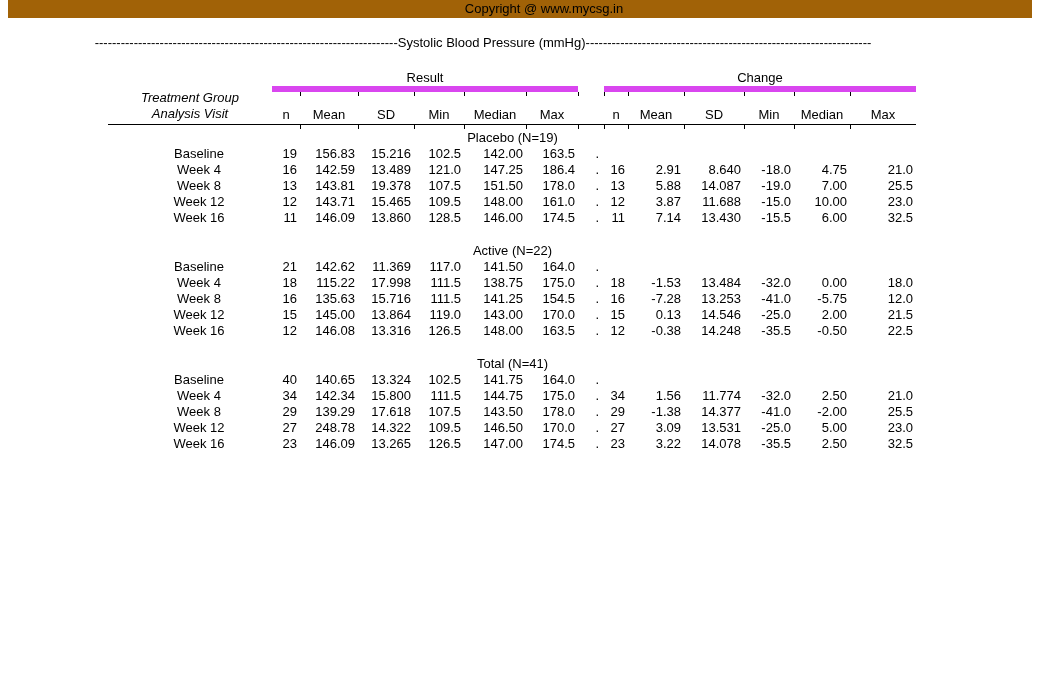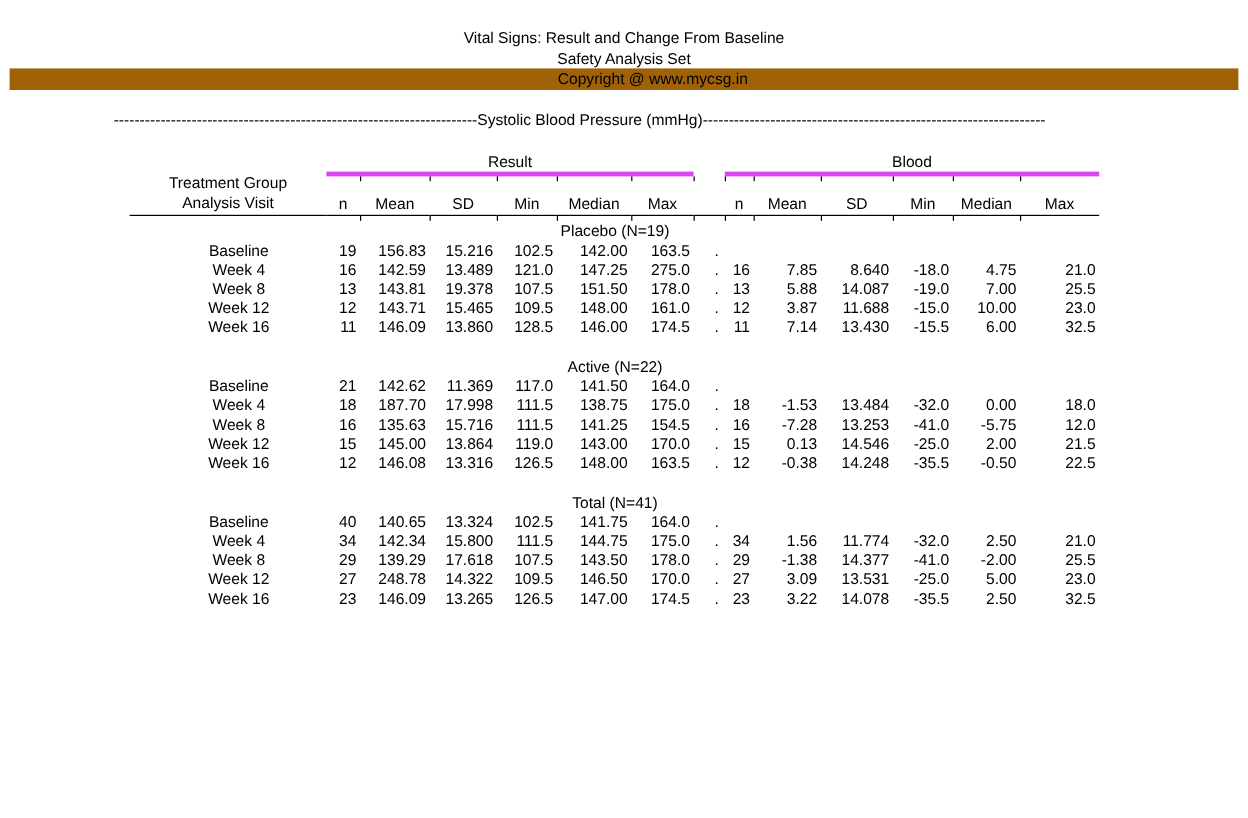--- a/index.html
+++ b/index.html
@@ -19,52 +19,48 @@
   }
   .report th, .report td { padding:0; font-weight:normal; white-space:nowrap; }
 
   
   col.c-lbl{width:164px} col.c-n{width:28px} col.c-mean{width:58px} col.c-sd{width:56px}
   col.c-min{width:50px} col.c-med{width:62px} col.c-max{width:52px} col.c-dot{width:26px}
   col.c-n2{width:24px} col.c-mean2{width:56px} col.c-sd2{width:60px} col.c-min2{width:50px}
   col.c-med2{width:56px} col.c-max2{width:66px}
 
   .spanner-row th { height:17px; vertical-align:bottom; text-align:center; padding-bottom:1px; }
-  .spanner-row th.span { border-bottom:4px solid #d946ef; }
+  .spanner-row th.span { border-bottom:6px solid #d946ef; }
 
   .head-row th {
     height:30px; vertical-align:bottom; text-align:center;
     border-bottom:1px solid #000; position:relative; padding-bottom:2px;
   }
   .head-row th.t::before {
     content:""; position:absolute; left:0; top:0; width:1px; height:4px; background:#000;
   }
   th.lbl {
     border-bottom:1px solid #000; text-align:center; vertical-align:bottom;
-    padding-bottom:2px; line-height:16px;
+    padding-bottom:2px; line-height:16px;font-style:italic;
   }
   .tick-row td { height:4px; }
   .tick-row td.t { border-left:1px solid #000; }
 
   tbody td { height:16px; vertical-align:bottom; }
   td.group  { text-align:center; padding-left:1px; }
   td.visit  { text-align:center; padding-left:18px; }
   td.num    { text-align:right; padding-right:3px; }
   td.dotc   { text-align:right; padding-right:5px; }
   tr.spacer td { height:17px; }
 </style>
 </head>
 <body>
 
 <div class="page">
 
-  <div class="titles">
-    <div>Vital Signs: Result and Change From Baseline</div>
-    <div>Safety Analysis Set</div>
-  </div>
 
   <div class="band" style="background: #a16207; padding-left: 48px;">
     <span>Copyright @ www.mycsg.in</span>
   </div>
 
   <div class="separator"><span>----------------------------------------------------------------------</span><span>Systolic Blood Pressure (mmHg)</span><span>------------------------------------------------------------------</span></div>
 
   <table class="report">
     <colgroup>
       <col class="c-lbl">
@@ -83,21 +79,21 @@
         <col class="c-max2">
     </colgroup>
     <thead>
       <tr class="spanner-row">
         <th class="lbl" rowspan="2">
           <div>Treatment Group</div>
           <div>Analysis Visit</div>
         </th>
         <th class="span" colspan="6">Result</th>
         <th></th>
-        <th class="span" colspan="6">Blood</th>
+        <th class="span" colspan="6">Change</th>
       </tr>
       <tr class="head-row">
         <th>n</th>
         <th class="t">Mean</th>
         <th class="t">SD</th>
         <th class="t">Min</th>
         <th class="t">Median</th>
         <th class="t">Max</th>
         <th class="t"></th>
         <th class="t">n</th>
@@ -144,24 +140,24 @@
           <td class="num"></td>
           <td class="num"></td>
         </tr>
         <tr>
           <td class="visit">Week 4</td>
           <td class="num">16</td>
           <td class="num">142.59</td>
           <td class="num">13.489</td>
           <td class="num">121.0</td>
           <td class="num">147.25</td>
-          <td class="num">275.0</td>
+          <td class="num">186.4</td>
           <td class="dotc">.</td>
           <td class="num">16</td>
-          <td class="num">7.85</td>
+          <td class="num">2.91</td>
           <td class="num">8.640</td>
           <td class="num">-18.0</td>
           <td class="num">4.75</td>
           <td class="num">21.0</td>
         </tr>
         <tr>
           <td class="visit">Week 8</td>
           <td class="num">13</td>
           <td class="num">143.81</td>
           <td class="num">19.378</td>
@@ -226,21 +222,21 @@
           <td class="num"></td>
           <td class="num"></td>
           <td class="num"></td>
           <td class="num"></td>
           <td class="num"></td>
           <td class="num"></td>
         </tr>
         <tr>
           <td class="visit">Week 4</td>
           <td class="num">18</td>
-          <td class="num">187.70</td>
+          <td class="num">115.22</td>
           <td class="num">17.998</td>
           <td class="num">111.5</td>
           <td class="num">138.75</td>
           <td class="num">175.0</td>
           <td class="dotc">.</td>
           <td class="num">18</td>
           <td class="num">-1.53</td>
           <td class="num">13.484</td>
           <td class="num">-32.0</td>
           <td class="num">0.00</td>

